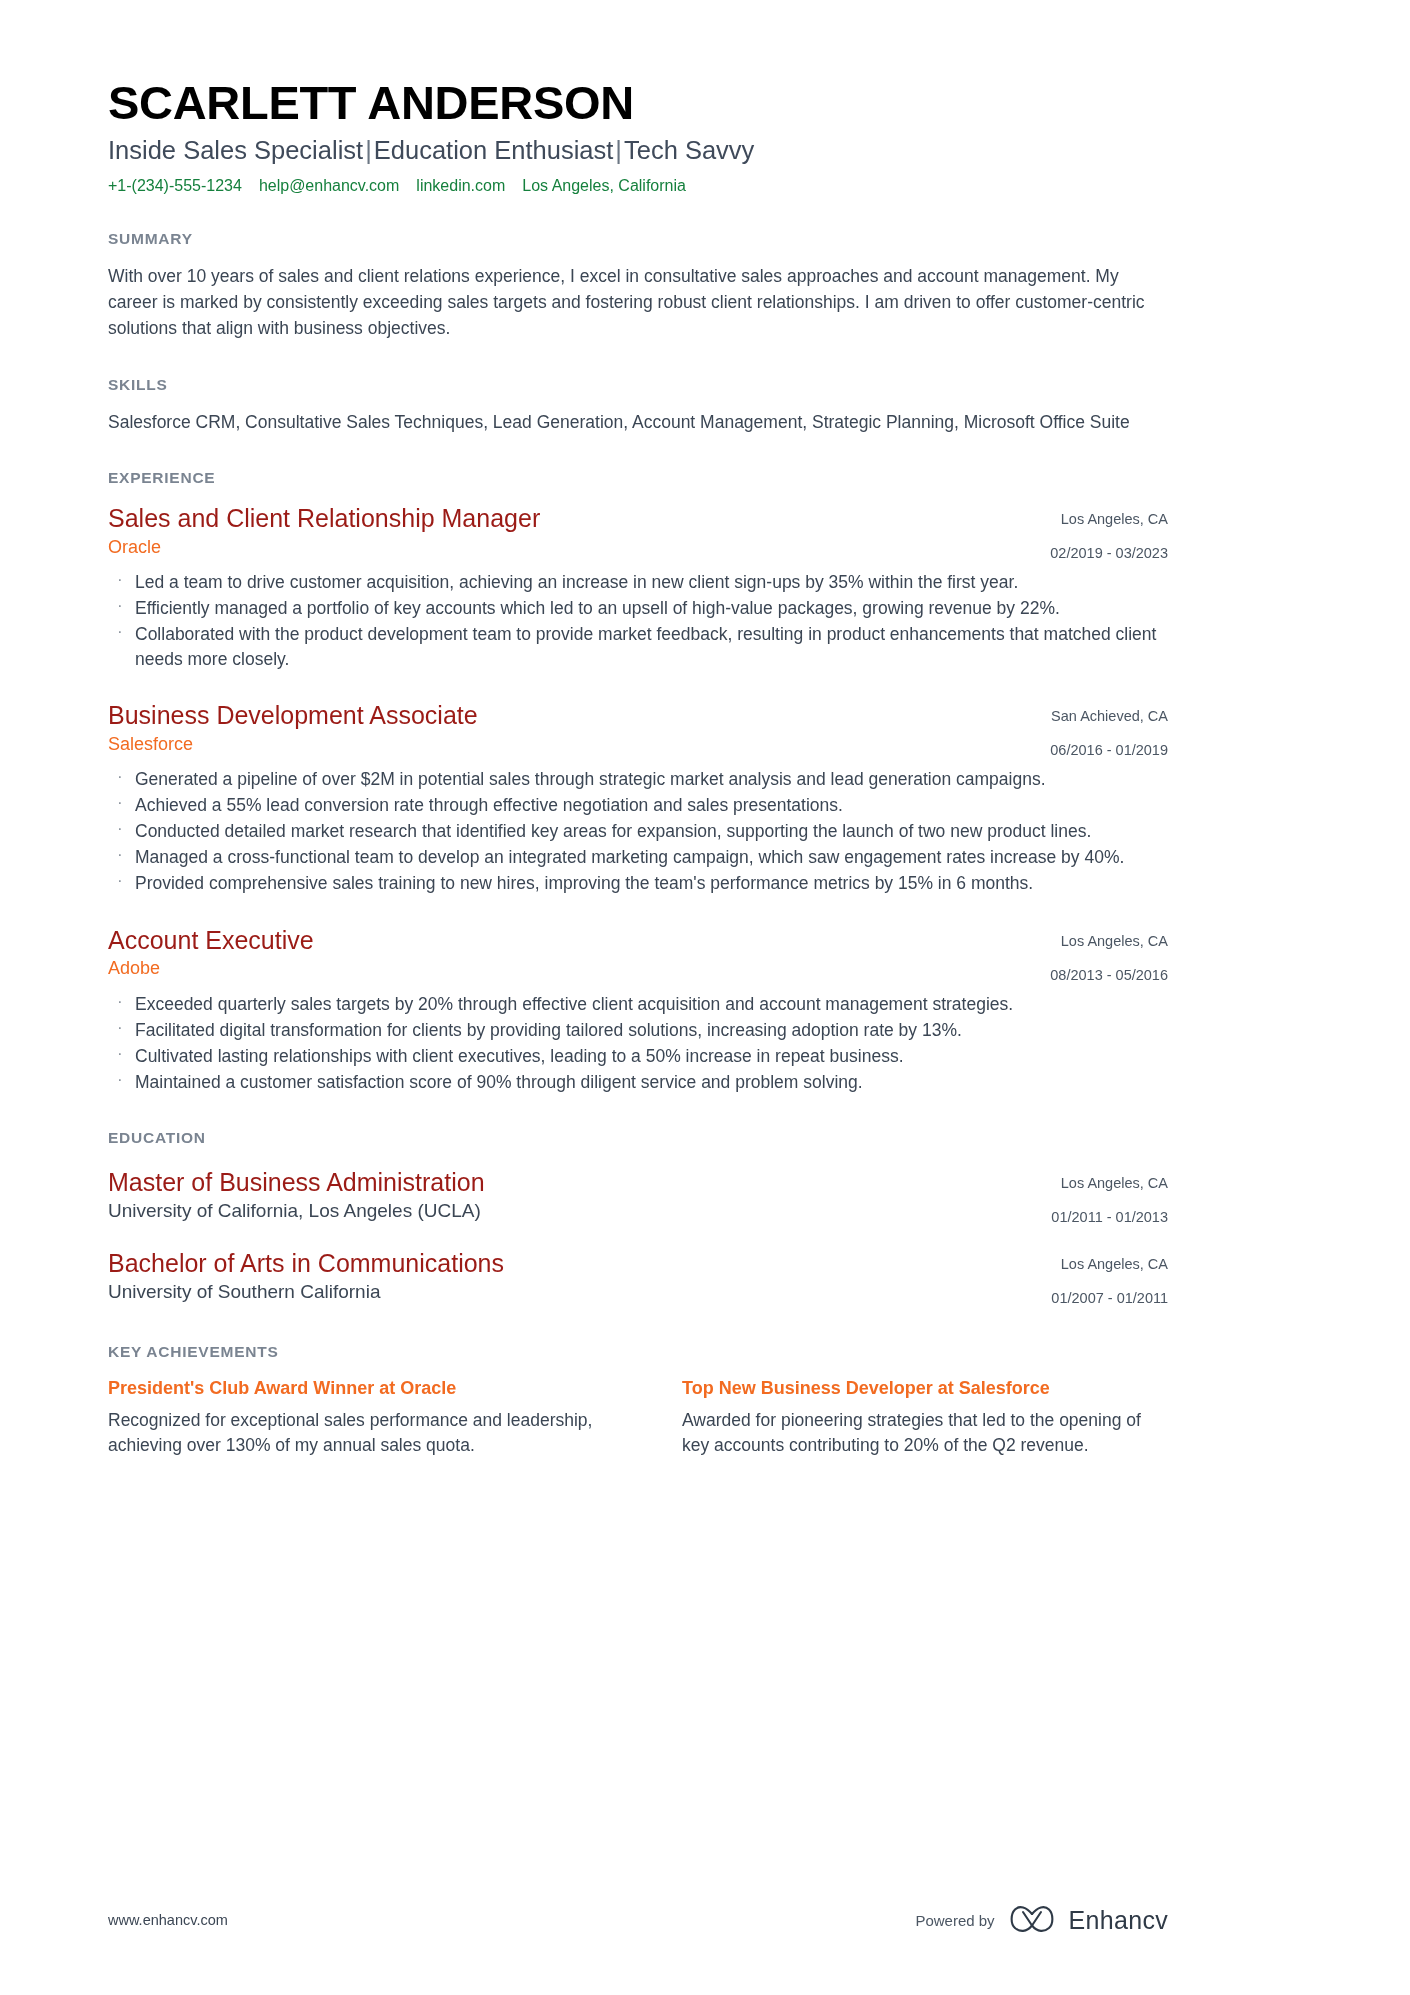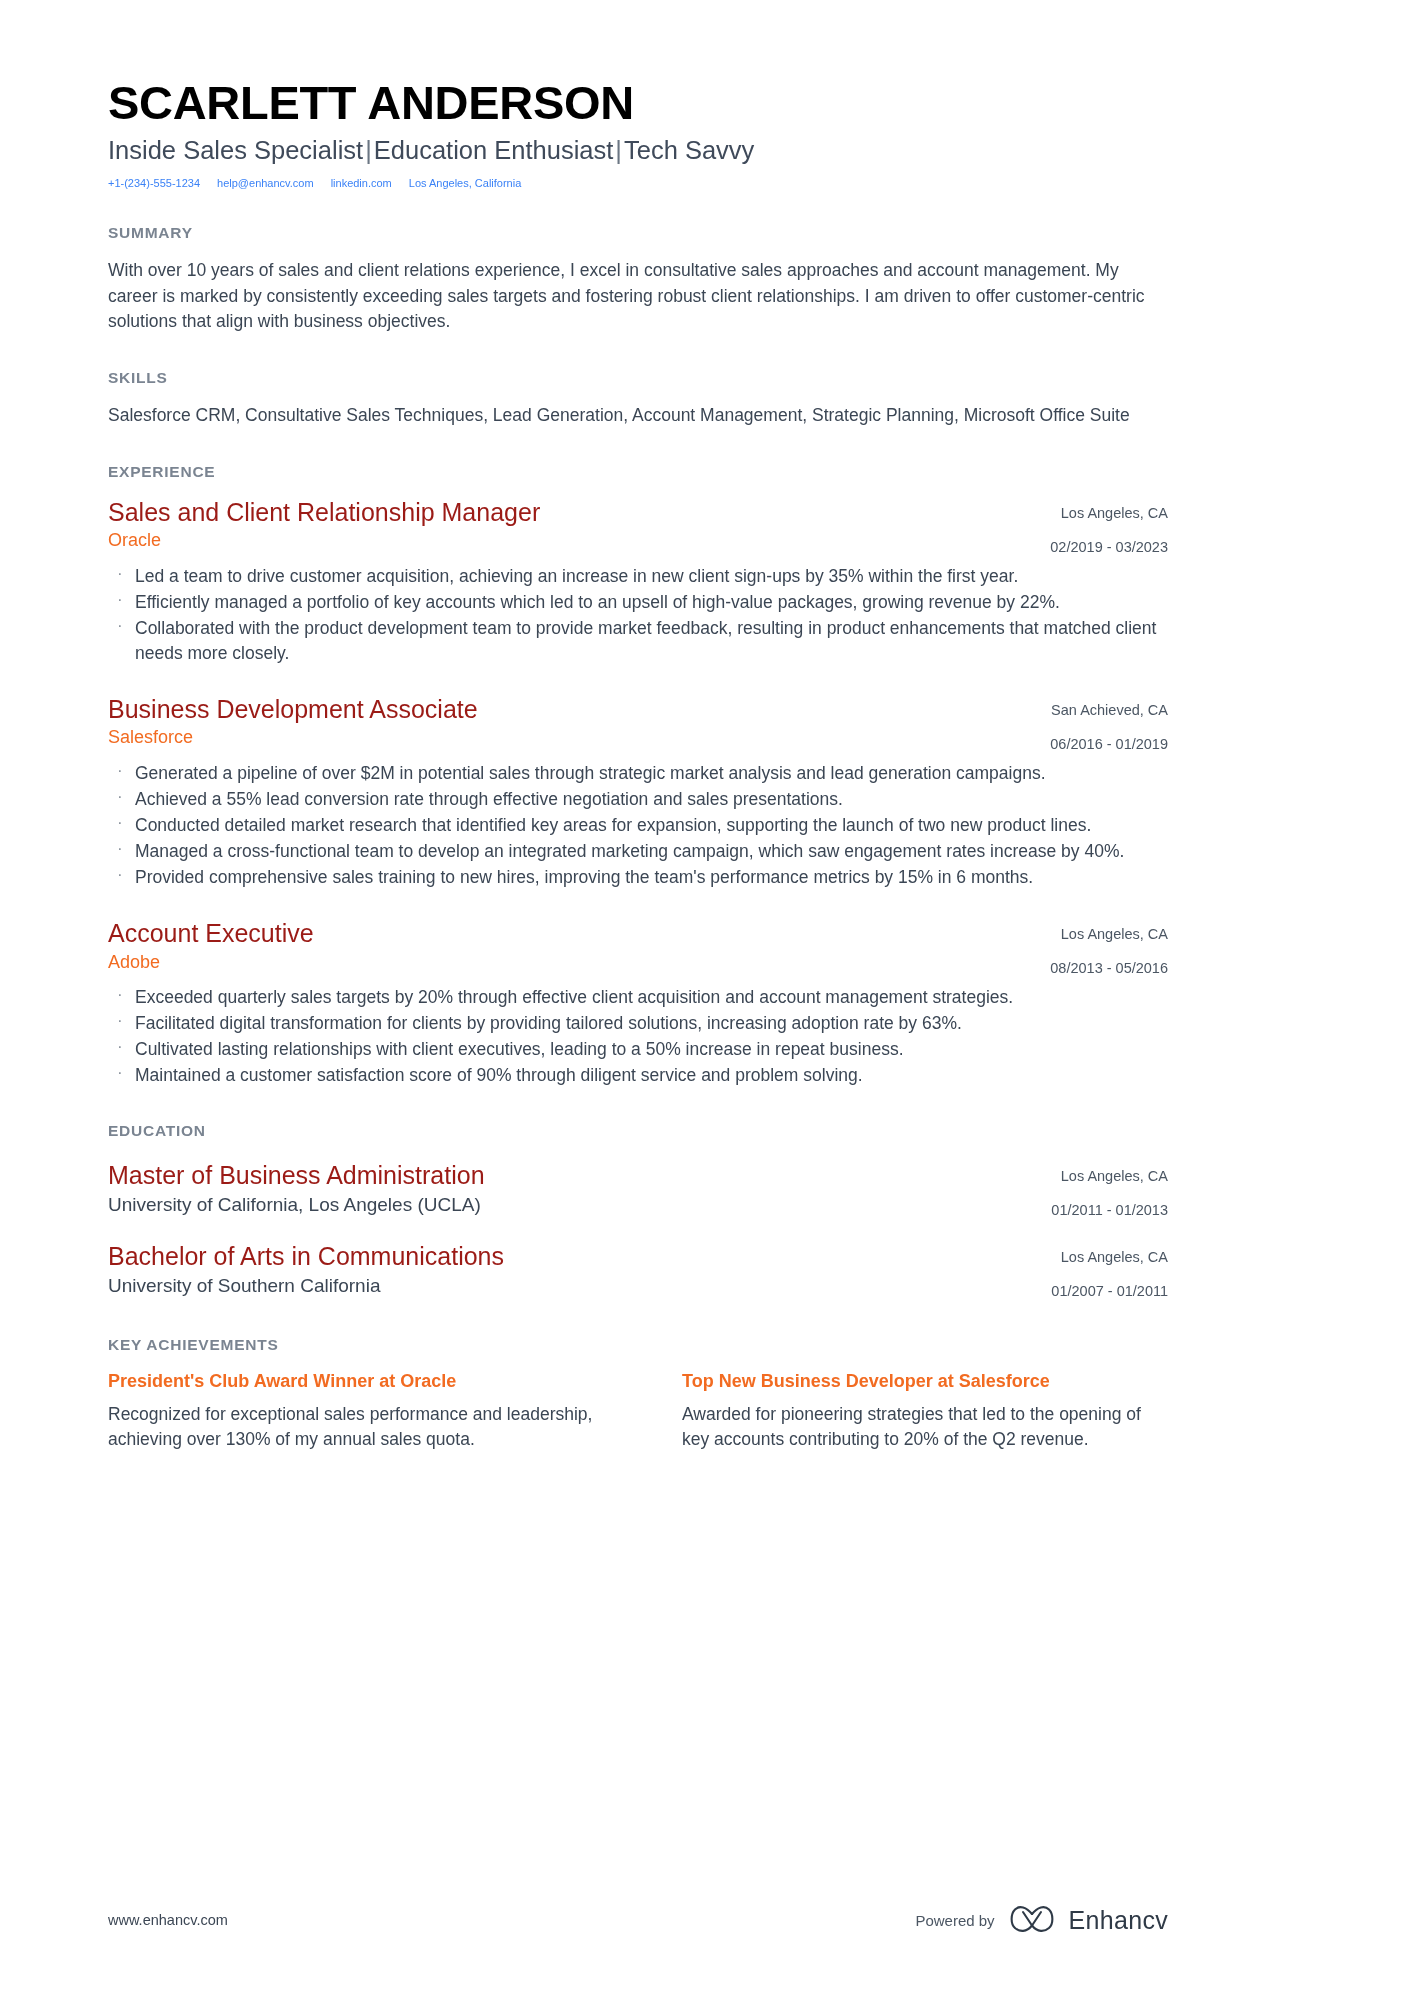--- a/index.html
+++ b/index.html
@@ -41,22 +41,22 @@
     line-height: 1.25;
     margin-bottom: 9px;
   }
   .headline .bar {
     color: #6b7683;
     font-weight: 300;
     padding: 0 2px;
   }
 
   .contact {
-    font-size: 11px;
-    color: #3b82f6;
+    font-size: 16px;
+    color: #15803d;
     line-height: 1.3;
     margin-bottom: 4px;
   }
   .contact span.item { margin-right: 17px; }
   .contact span.item:last-child { margin-right: 0; }
 
   
   .section { margin-top: 34px; }
   .section-title {
     font-size: 15.5px;
@@ -269,21 +269,21 @@
           <div class="job-title">Account Executive</div>
           <div class="company">Adobe</div>
         </div>
         <div class="entry-right">
           <div class="meta-loc">Los Angeles, CA</div>
           <div class="meta-date">08/2013 - 05/2016</div>
         </div>
       </div>
       <ul class="bullets">
         <li>Exceeded quarterly sales targets by 20% through effective client acquisition and account management strategies.</li>
-        <li>Facilitated digital transformation for clients by providing tailored solutions, increasing adoption rate by 63%.</li>
+        <li>Facilitated digital transformation for clients by providing tailored solutions, increasing adoption rate by 13%.</li>
         <li>Cultivated lasting relationships with client executives, leading to a 50% increase in repeat business.</li>
         <li>Maintained a customer satisfaction score of 90% through diligent service and problem solving.</li>
       </ul>
     </div>
   </div>
 
   <div class="section">
     <div class="section-title">EDUCATION</div>
 
     <div class="edu-entry">

